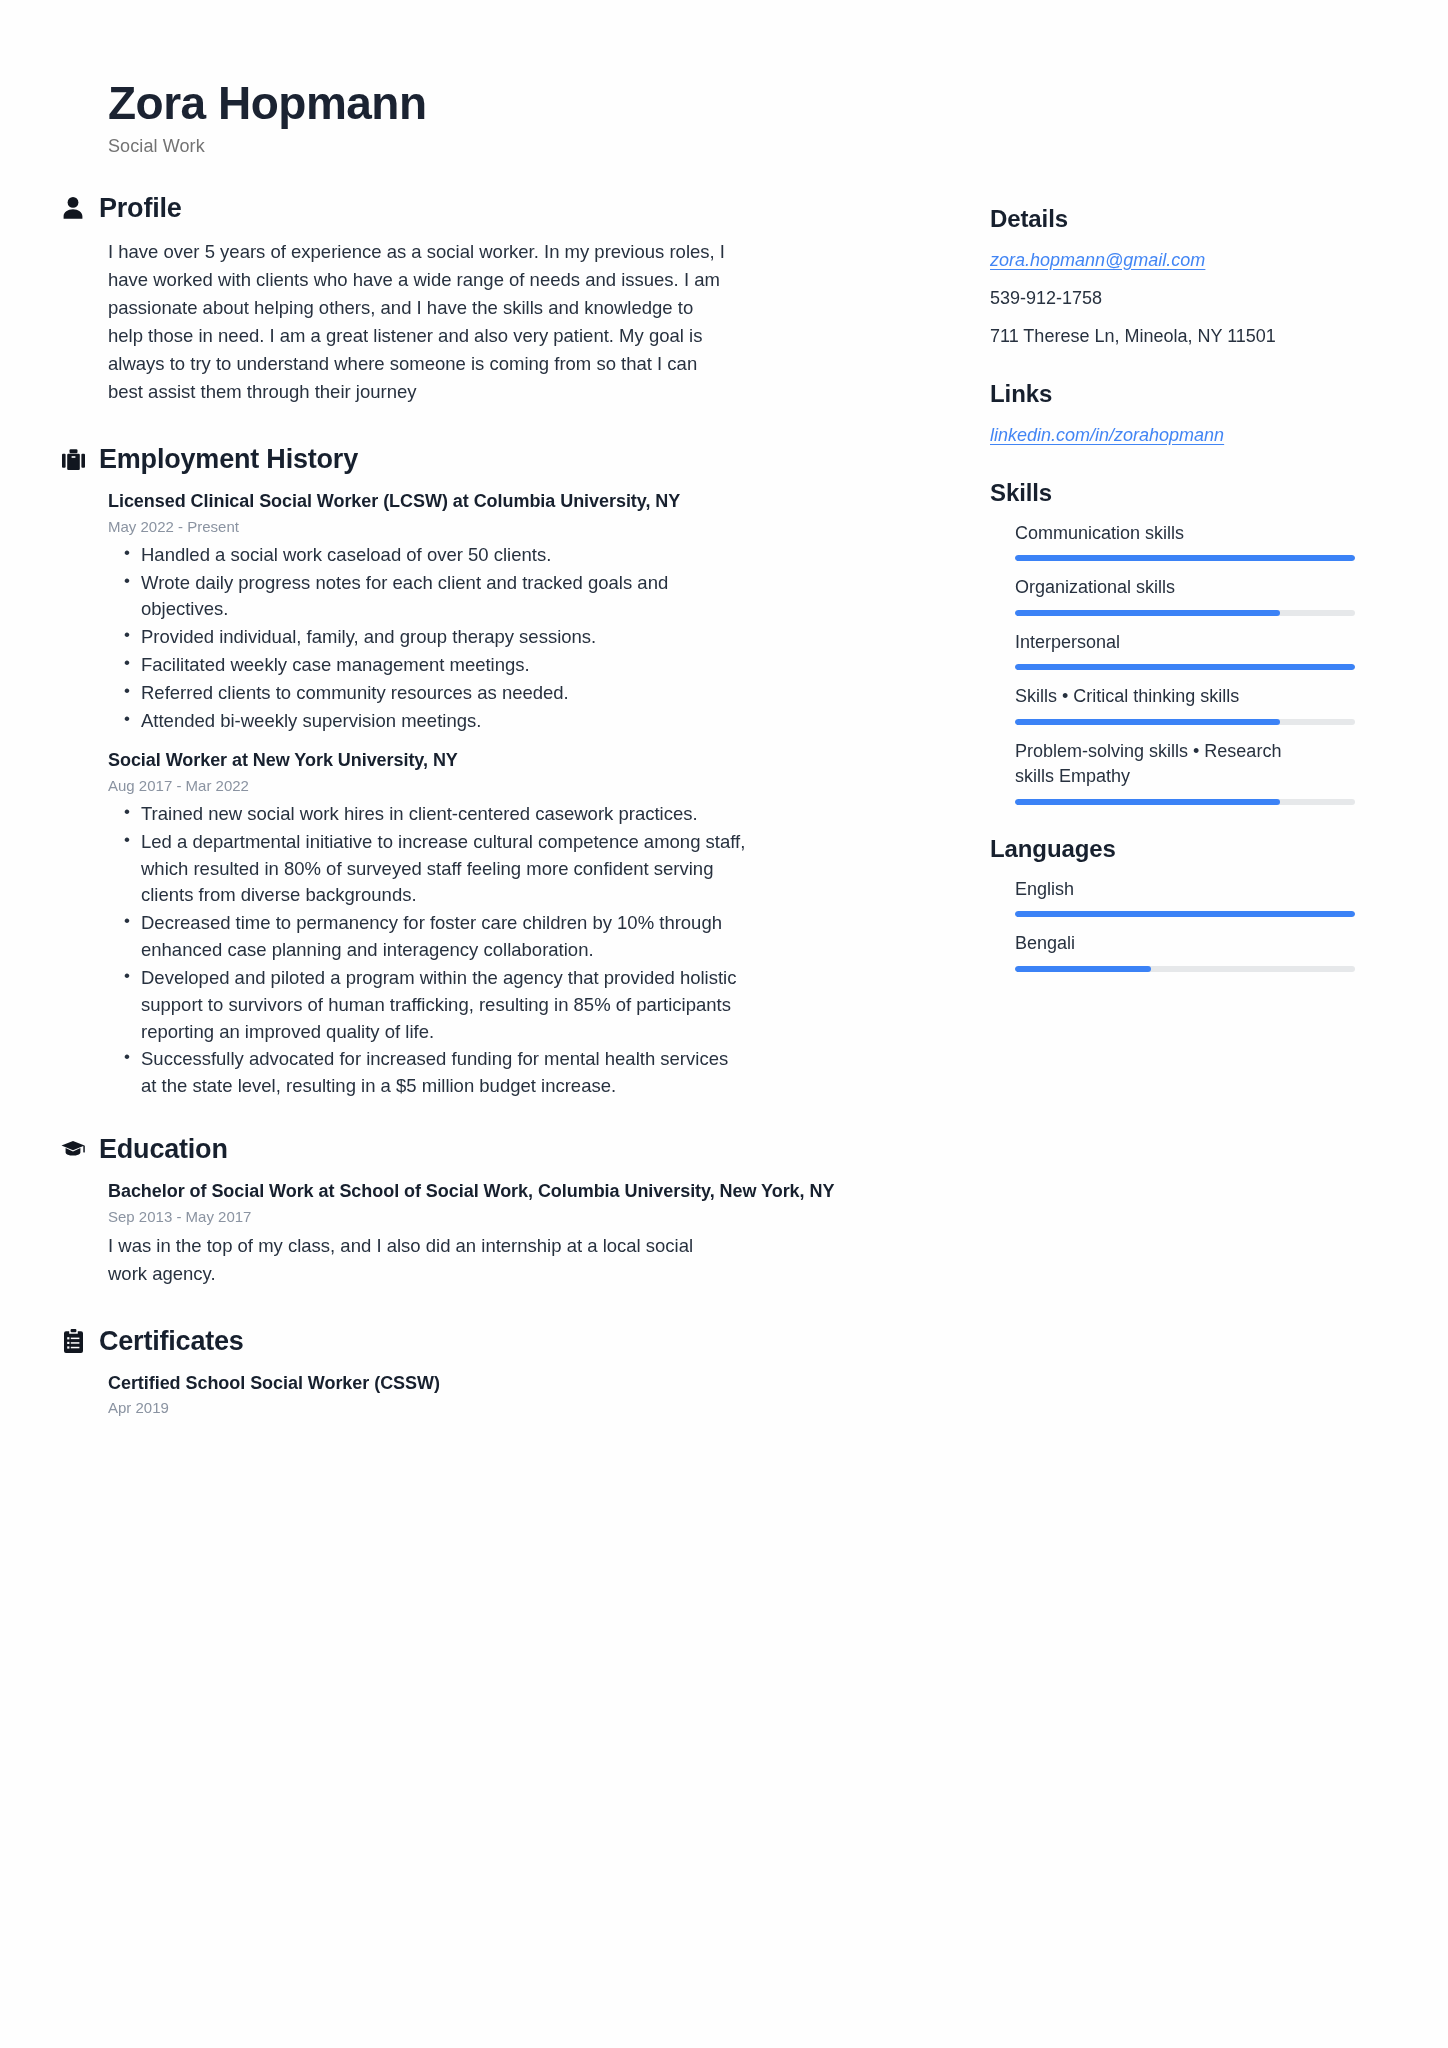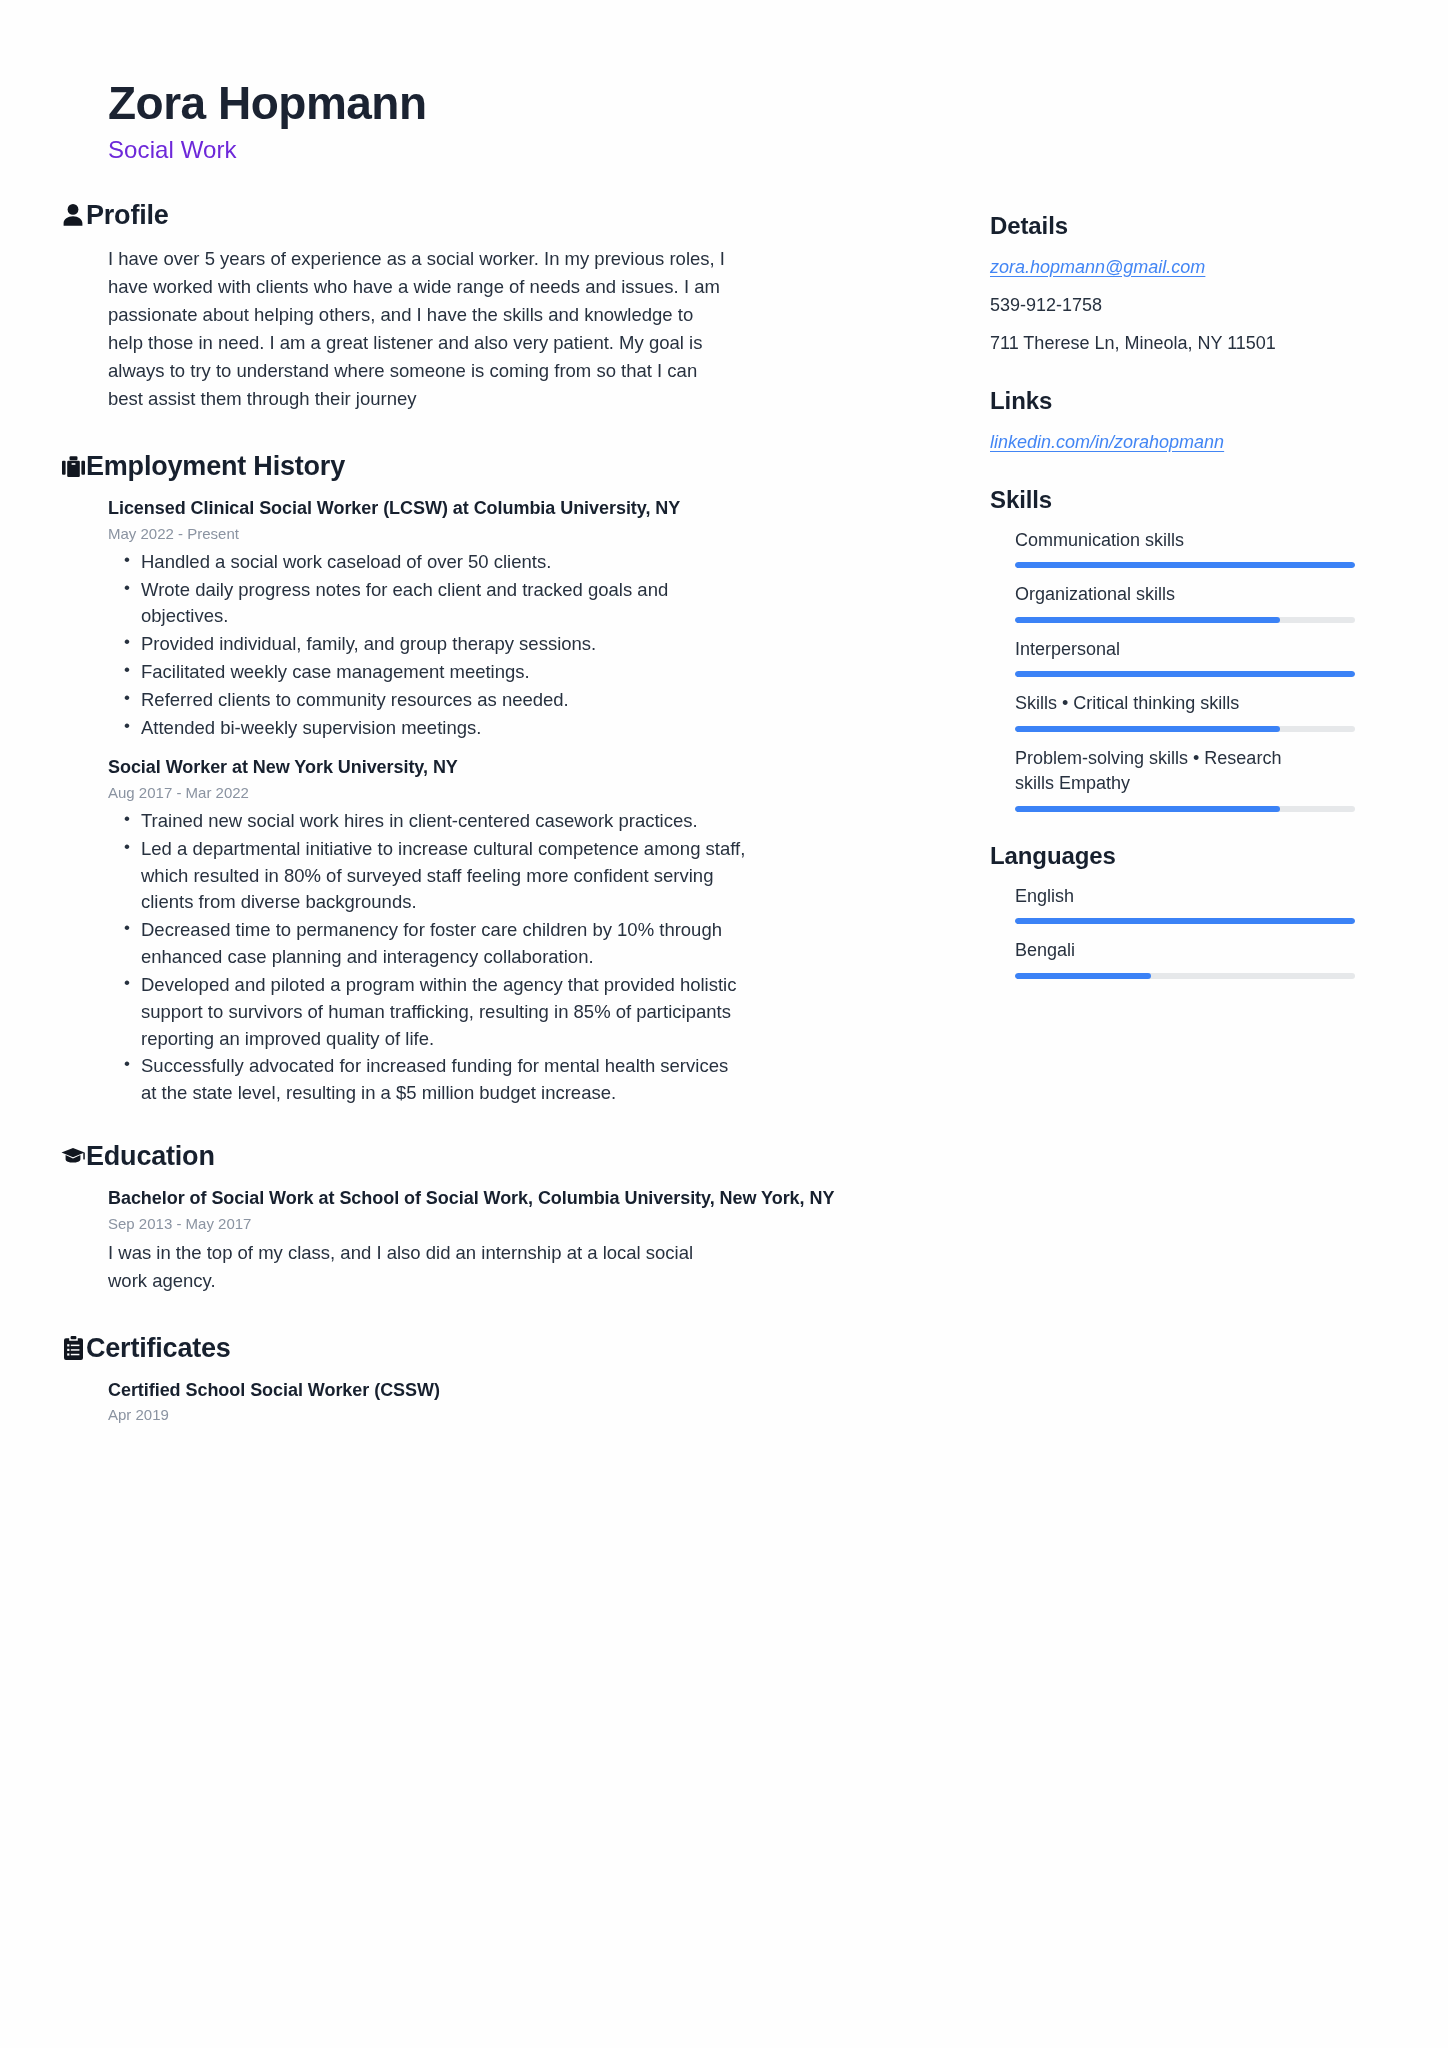--- a/index.html
+++ b/index.html
@@ -30,23 +30,23 @@
     padding: 78px 5px 0 108px;
   }
   .full-name {
     font-size: 46px;
     font-weight: 700;
     letter-spacing: -0.5px;
     color: #1b2332;
     line-height: 1.1;
   }
   .job-title {
-    font-size: 24px;
+    font-size: 18px;
     font-weight: 400;
-    color: #6d28d9;
+    color: #737373;
     margin-top: 7px;
     letter-spacing: 0.1px;
   }
 
   
   .columns {
     display: flex;
     align-items: flex-start;
     margin-top: 36px;
   }
@@ -60,20 +60,21 @@
     padding-top: 12px;
   }
 
   
   .section {
     margin-bottom: 8px;
   }
   .section-head {
     display: flex;
     align-items: center;
+    gap: 13px;
     margin-bottom: 14px;
   }
   .section-icon {
     width: 26px;
     height: 26px;
     display: flex;
     align-items: center;
     justify-content: center;
     flex: none;
     color: #11161f;

